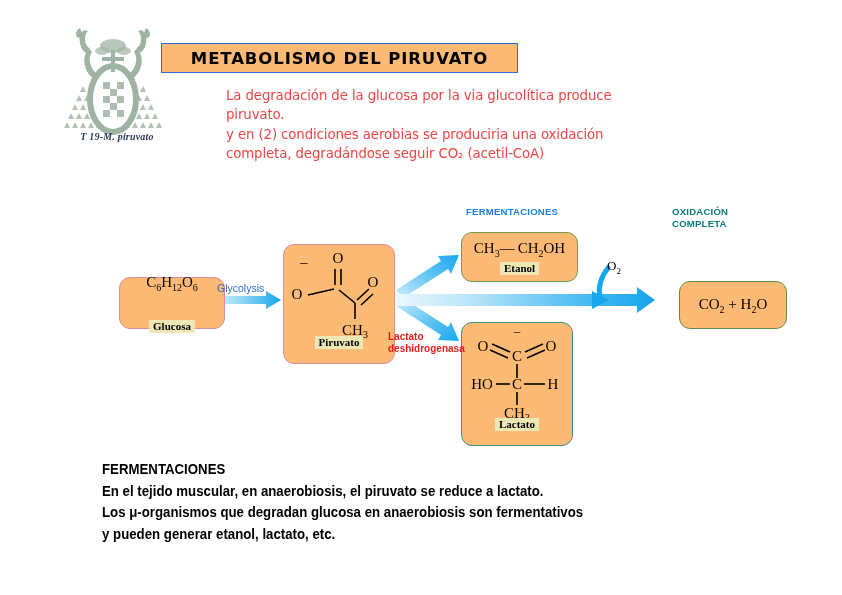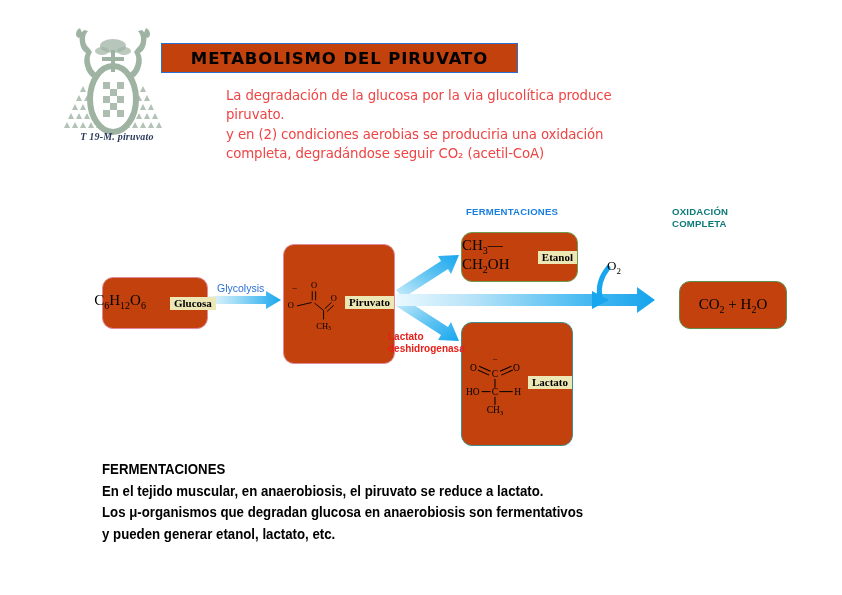--- a/index.html
+++ b/index.html
@@ -15,21 +15,21 @@
   #logo-caption{
     left:62px;top:131px;width:110px;
     font-family:"Liberation Serif",serif;
     font-size:10px;font-weight:bold;font-style:italic;color:#2b3a5c;
     letter-spacing:.2px;text-align:center;
   }
 
   
   #title-box{
     left:161px;top:43px;width:355px;height:28px;
-    background:#c2410c;border:1.5px solid #2a6fd4;
+    background:#fdba74;border:1.5px solid #2a6fd4;
     display:flex;align-items:center;justify-content:center;
   }
   #title-text{
     font-family:"DejaVu Sans",sans-serif;
     font-size:16.5px;font-weight:bold;color:#000;letter-spacing:.9px;
     white-space:nowrap;
   }
 
   
   #intro{
@@ -43,34 +43,34 @@
   
   .seclabel{
     font-family:"Liberation Sans",sans-serif;
     font-size:9.6px;font-weight:bold;letter-spacing:.2px;line-height:12px;
   }
   #lbl-ferment{left:466px;top:206px;color:#1a7fe0;}
   #lbl-oxid{left:672px;top:206px;color:#0c7a78;}
 
   
   .chembox{
-    background:#c2410c;border-radius:11px;
-    display:flex;flex-direction:row;align-items:center;justify-content:center;
+    background:#fdba74;border-radius:11px;
+    display:flex;flex-direction:column;align-items:center;justify-content:center;
   }
   .bname{
     font-family:Liberation Serif, serif;
     font-weight:bold;font-size:11px;color:#000;
     background:#ece7b4;padding:0 4px;line-height:13px;
   }
   .formula{
     font-family:"Liberation Serif",serif;font-size:15px;color:#000;
   }
   .formula sub{font-size:10px;}
 
-  #box-glucosa{left:102px;top:277px;width:104px;height:50px;border:1.6px solid #e08b9c;gap:24px;}
+  #box-glucosa{left:119px;top:277px;width:104px;height:50px;border:1.6px solid #e08b9c;gap:24px;}
   #box-glucosa .formula{margin-bottom:3px;}
 
   #box-piruvato{left:283px;top:244px;width:110px;height:118px;border:1.6px solid #e08b9c;
     justify-content:flex-start;}
   #box-etanol{left:461px;top:232px;width:115px;height:48px;border:1.6px solid #6f9a50;}
   #box-etanol .formula{margin-bottom:3px;}
   #box-lactato{left:461px;top:322px;width:110px;height:122px;border:1.6px solid #3f8f8c;
     justify-content:flex-start;}
   #box-co2{left:679px;top:281px;width:106px;height:46px;border:1.6px solid #5f8f4e;}
 

